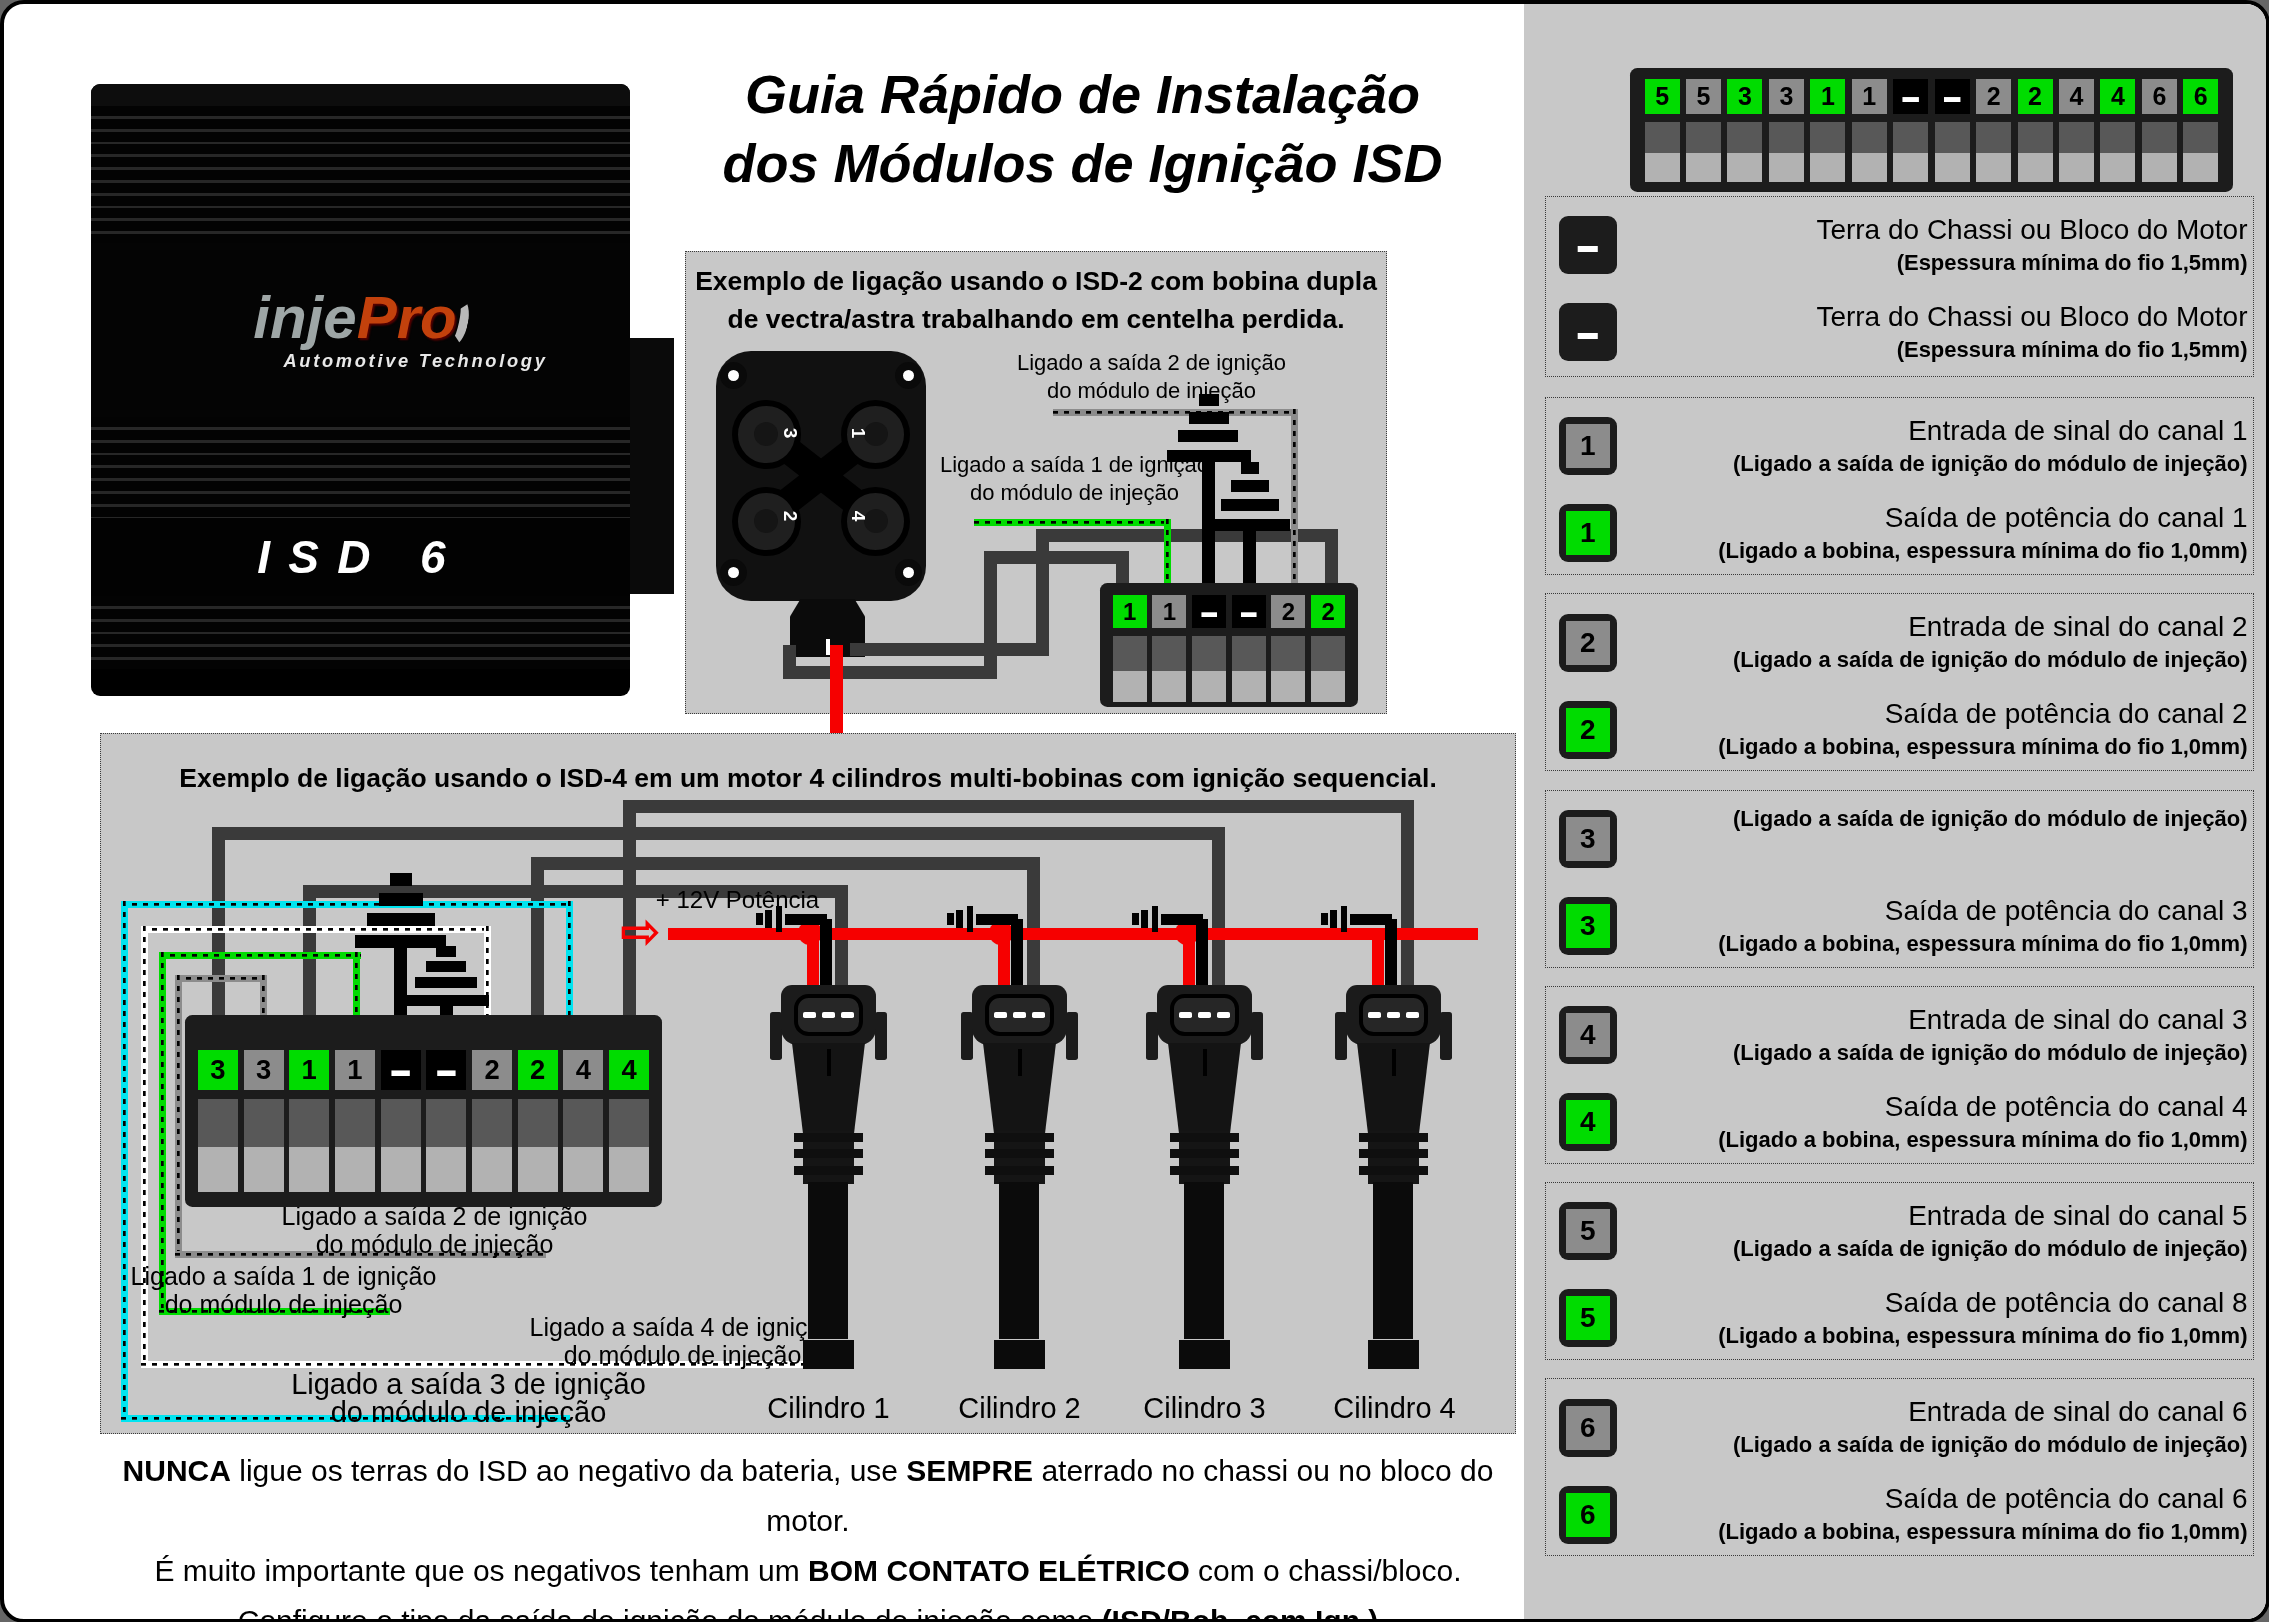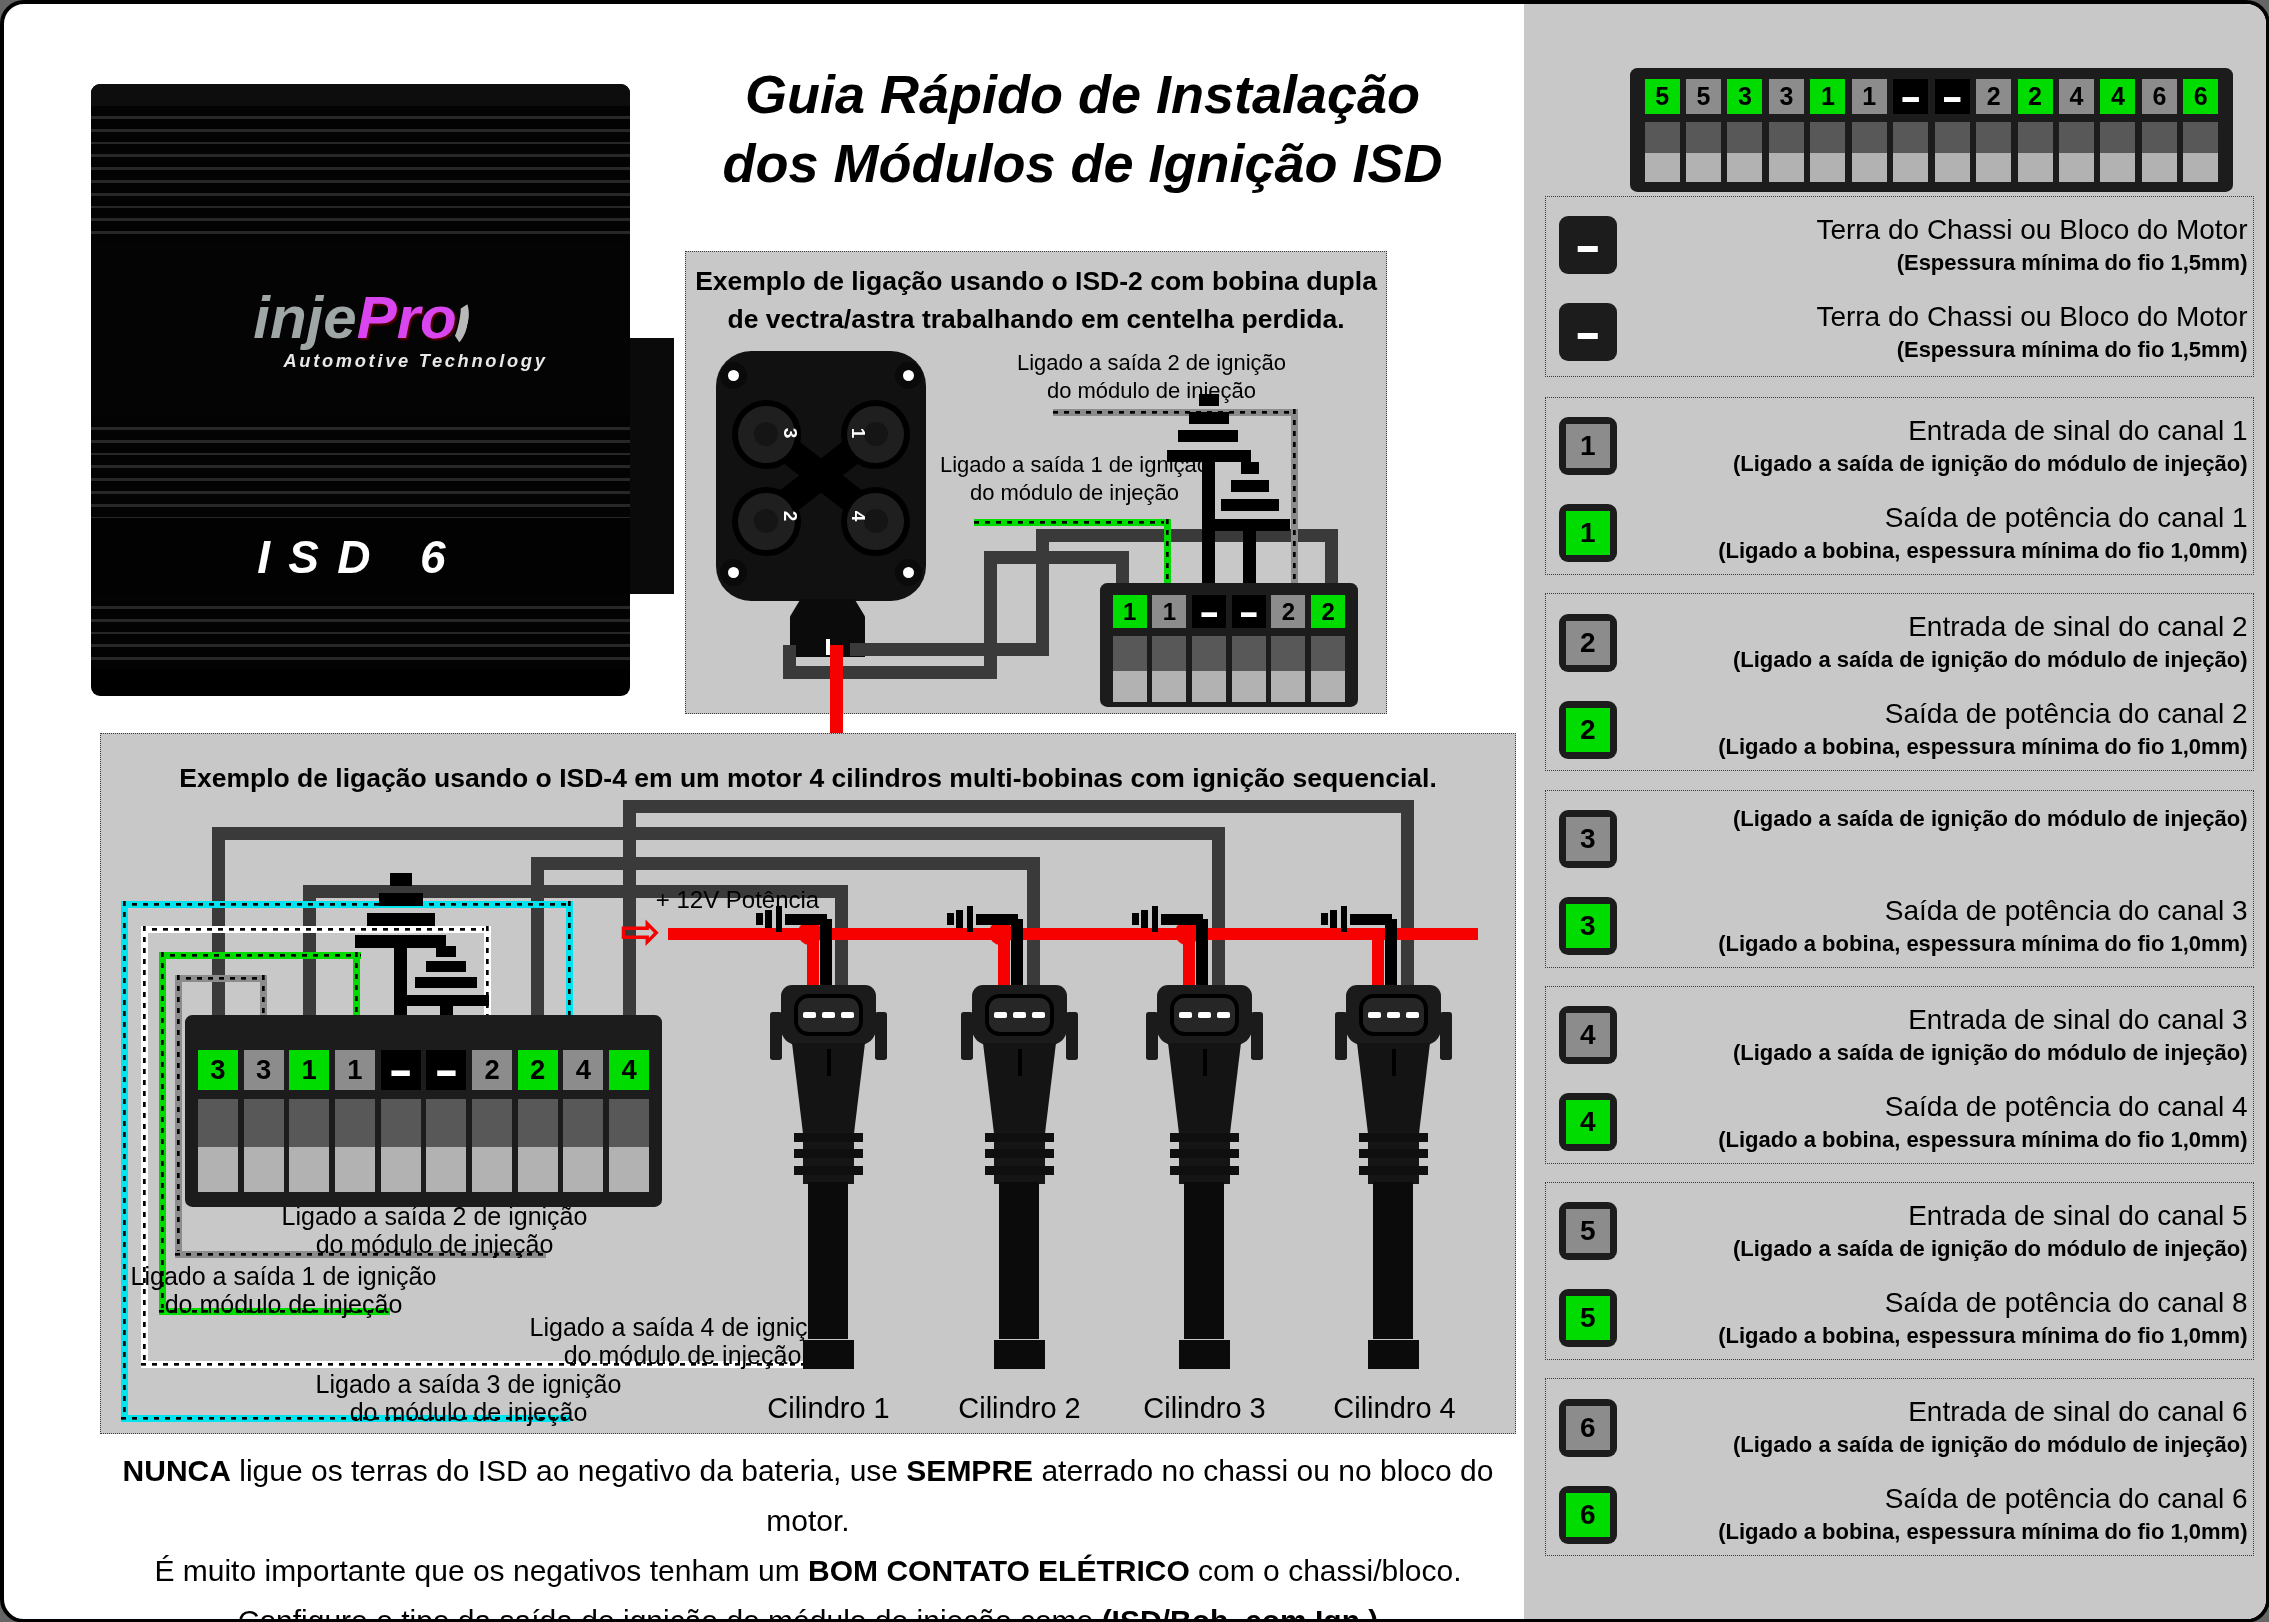--- a/index.html
+++ b/index.html
@@ -56,21 +56,21 @@
   .htitle1{top:57px;}
   .htitle2{top:126px;}
   
   .dev-tab{position:absolute;left:626px;top:334px;width:44px;height:256px;background:#0A0A0A;}
   .device{position:absolute;left:87px;top:80px;width:539px;height:612px;background:#000;border-radius:9.1px;overflow:hidden;}
   .fins{background:repeating-linear-gradient(180deg,#030303 0 10px,#272727 10px 12.8px);}
   .dsec{width:100%;}
   .logo-band{height:174px;background:#040404;display:flex;flex-direction:column;justify-content:center;}
   .logo-line{text-align:center;font-style:italic;font-weight:bold;font-size:60px;line-height:60px;white-space:nowrap;}
   .logo-inje{color:#9EA6A6;}
-  .logo-pro{color:#d946ef;text-shadow:1.8px 1.8px 1.8px #500;}
+  .logo-pro{color:#c2410c;text-shadow:1.8px 1.8px 1.8px #500;}
   .logo-swoosh{display:inline-block;width:22px;height:48px;border:9.1px solid transparent;
                border-right-color:#B8B8B8;border-radius:50%;transform:rotate(12deg);margin-left:-11px;vertical-align:middle;}
   .logo-tag{text-align:center;padding-left:110px;color:#E8E8E8;font-style:italic;font-weight:bold;
             font-size:18.3px;letter-spacing:2.7px;margin-top:1.8px;white-space:nowrap;}
   .model-band{height:78px;background:#020202;display:flex;align-items:center;justify-content:center;
               color:#fff;font-style:italic;font-weight:bold;font-size:46px;letter-spacing:18.3px;}
   
   .exbox{position:absolute;background:#C8C8C8;border:1.8px dotted #3a3a3a;}
   .ex2{left:681px;top:247px;width:702px;height:463px;}
   .ex4{left:96px;top:729px;width:1416px;height:701px;}
@@ -528,21 +528,21 @@
       <div>do módulo de injeção</div>
     </div>
     <div class="small-lbl" style="left:0px;top:528px;width:365px;font-size:25px">
       <div>Ligado a saída 1 de ignição</div>
       <div>do módulo de injeção</div>
     </div>
     <div class="small-lbl" style="left:399px;top:579px;width:365px;font-size:25px">
       <div>Ligado a saída 4 de ignição</div>
       <div>do módulo de injeção</div>
     </div>
-    <div class="small-lbl" style="left:185px;top:636px;width:365px;font-size:25px">
+    <div class="small-lbl" style="left:185px;top:636px;width:365px;font-size:29px">
       <div>Ligado a saída 3 de ignição</div>
       <div>do módulo de injeção</div>
     </div>
 
     <div class="conn conn-isd4">
       <div class="pins">
 
       <div class="pin t-out">
             <span class="pin-label">3</span>
             <span class="pin-slot"></span>

